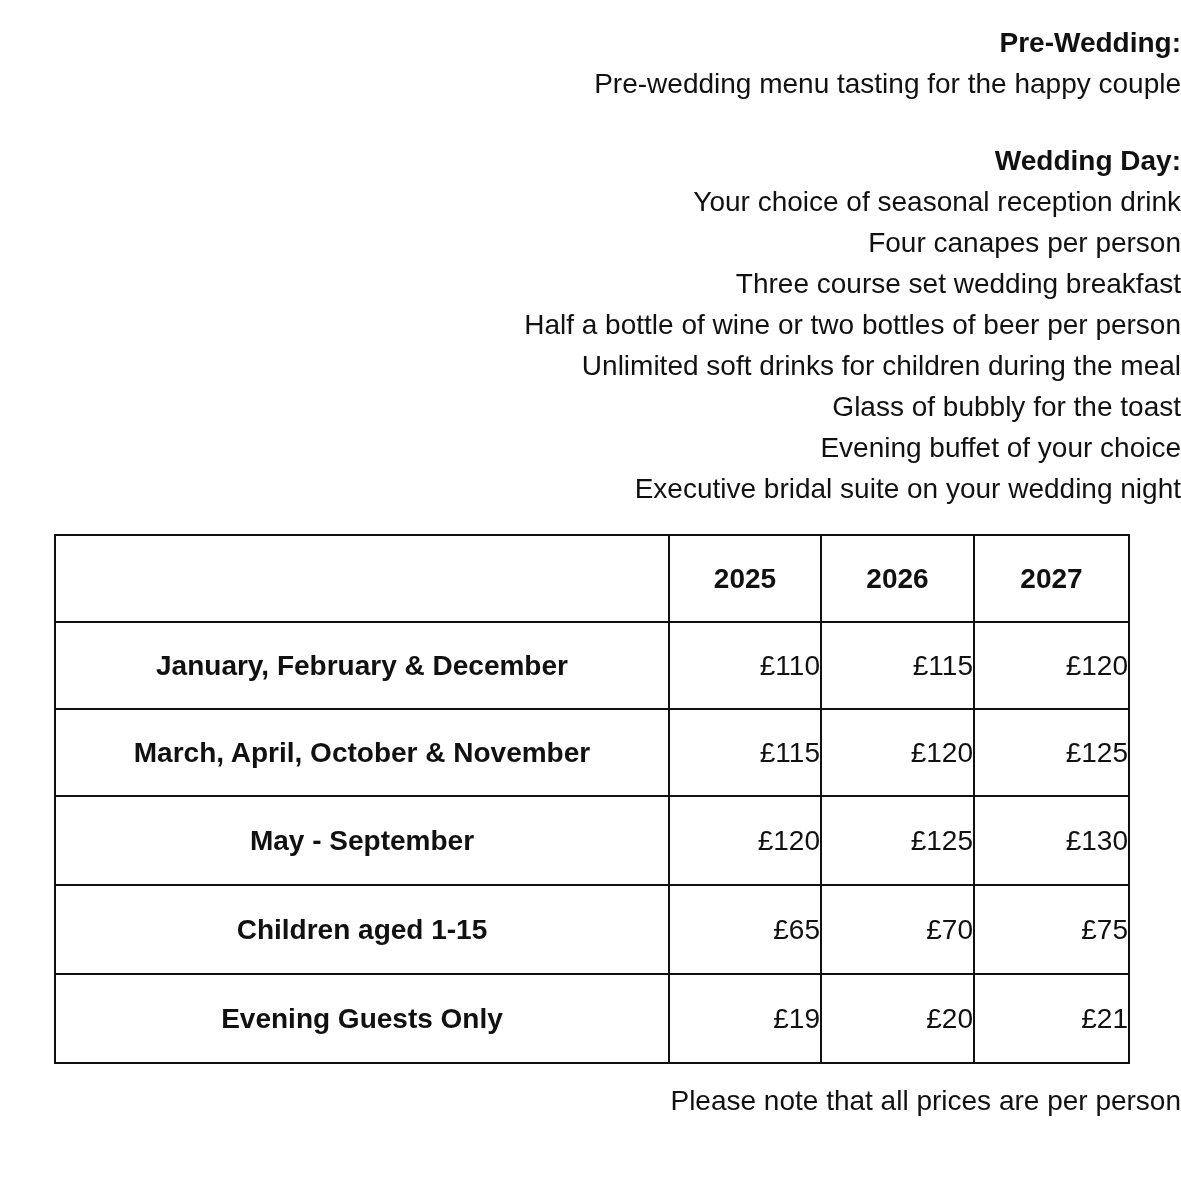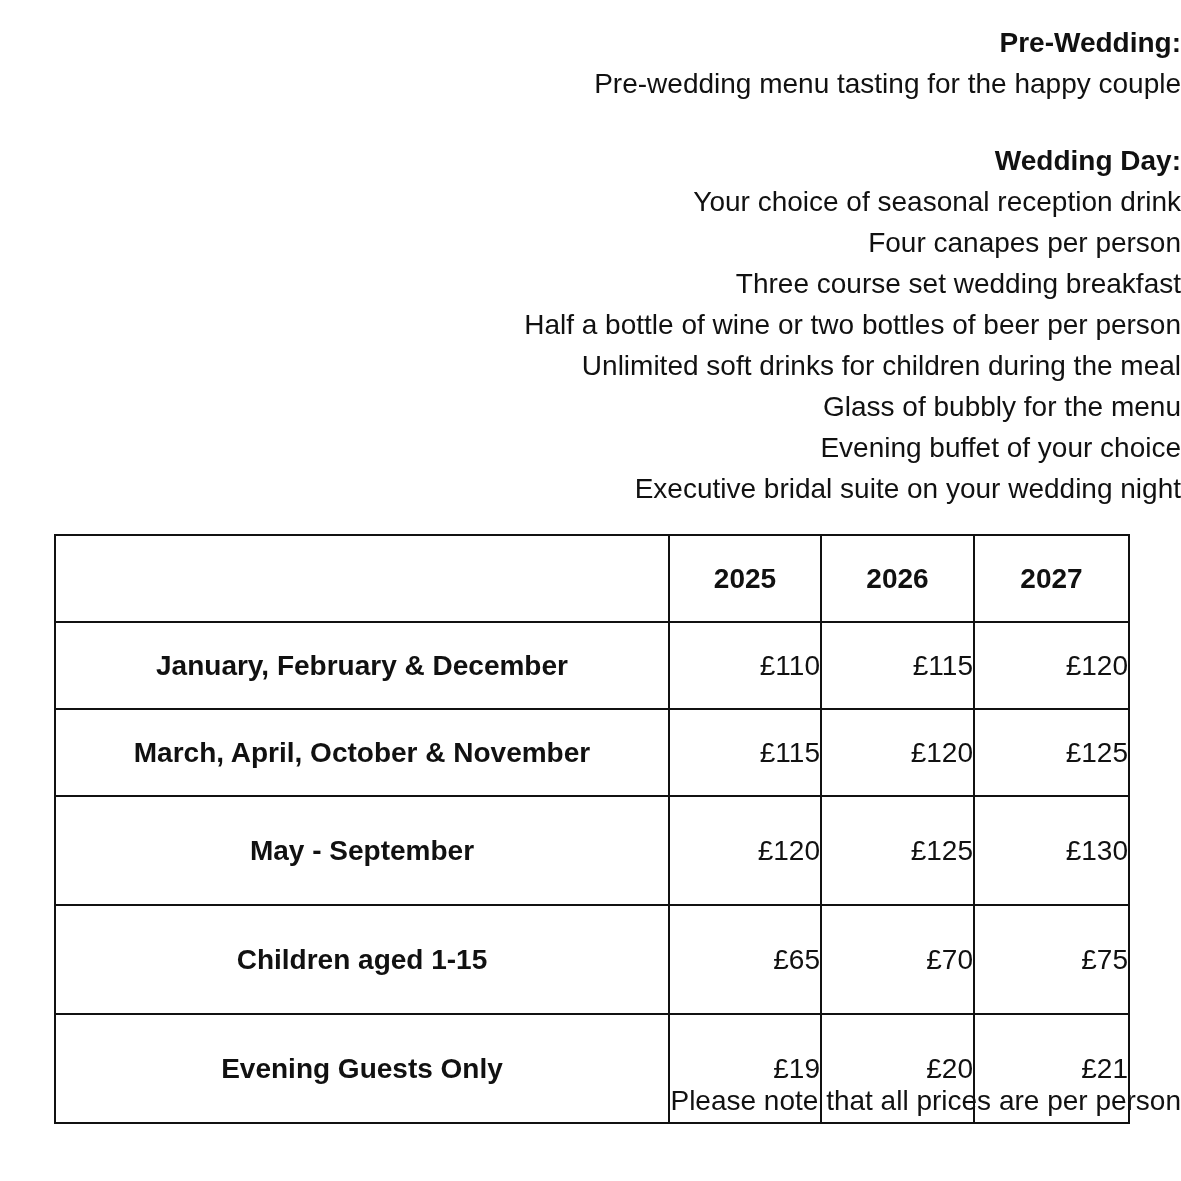--- a/index.html
+++ b/index.html
@@ -59,21 +59,21 @@
     table.prices td.price {
       font-weight: normal;
       text-align: right;
     }
     col.c0 { width: 614px; }
     col.c1 { width: 152px; }
     col.c2 { width: 153px; }
     col.c3 { width: 155px; }
     tr.hdr { height: 87px; }
     tr.r { height: 87px; }
-    tr.r.tall { height: 109px; }
+    tr.r.tall { height: 89px; }
     .footer {
       position: absolute;
       left: 0;
       top: 1081px;
       width: 1181px;
       text-align: right;
     }
     .footer .line {
       line-height: 40px;
       height: 40px;
@@ -85,21 +85,21 @@
 <div class="intro">
   <div class="line heading">Pre-Wedding:</div>
   <div class="line">Pre-wedding menu tasting for the happy couple</div>
   <div class="spacer"></div>
   <div class="line heading">Wedding Day:</div>
   <div class="line">Your choice of seasonal reception drink</div>
   <div class="line">Four canapes per person</div>
   <div class="line">Three course set wedding breakfast</div>
   <div class="line">Half a bottle of wine or two bottles of beer per person</div>
   <div class="line">Unlimited soft drinks for children during the meal</div>
-  <div class="line">Glass of bubbly for the menu</div>
+  <div class="line">Glass of bubbly for the toast</div>
   <div class="line">Evening buffet of your choice</div>
   <div class="line">Executive bridal suite on your wedding night</div>
 </div>
 
 <table class="prices">
   <colgroup>
     <col class="c0">
       <col class="c1">
       <col class="c2">
       <col class="c3">

